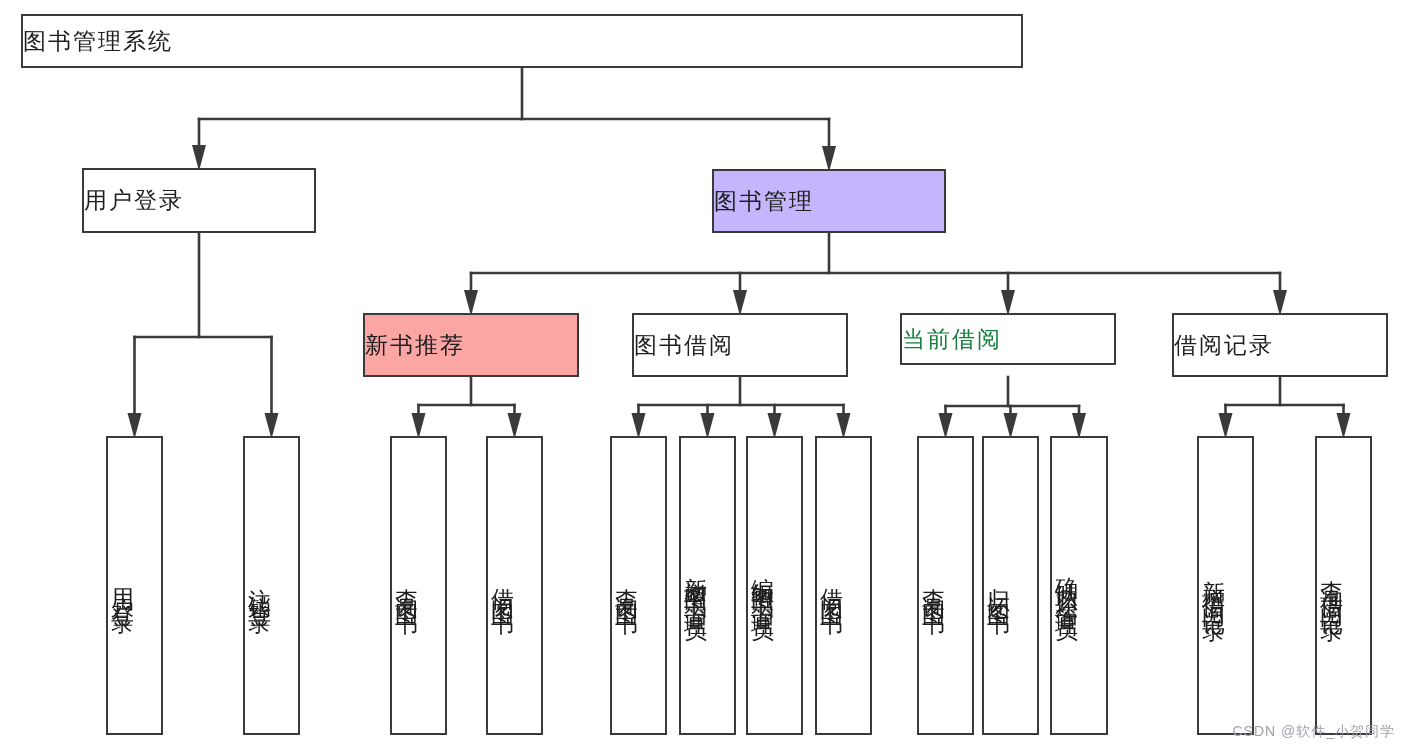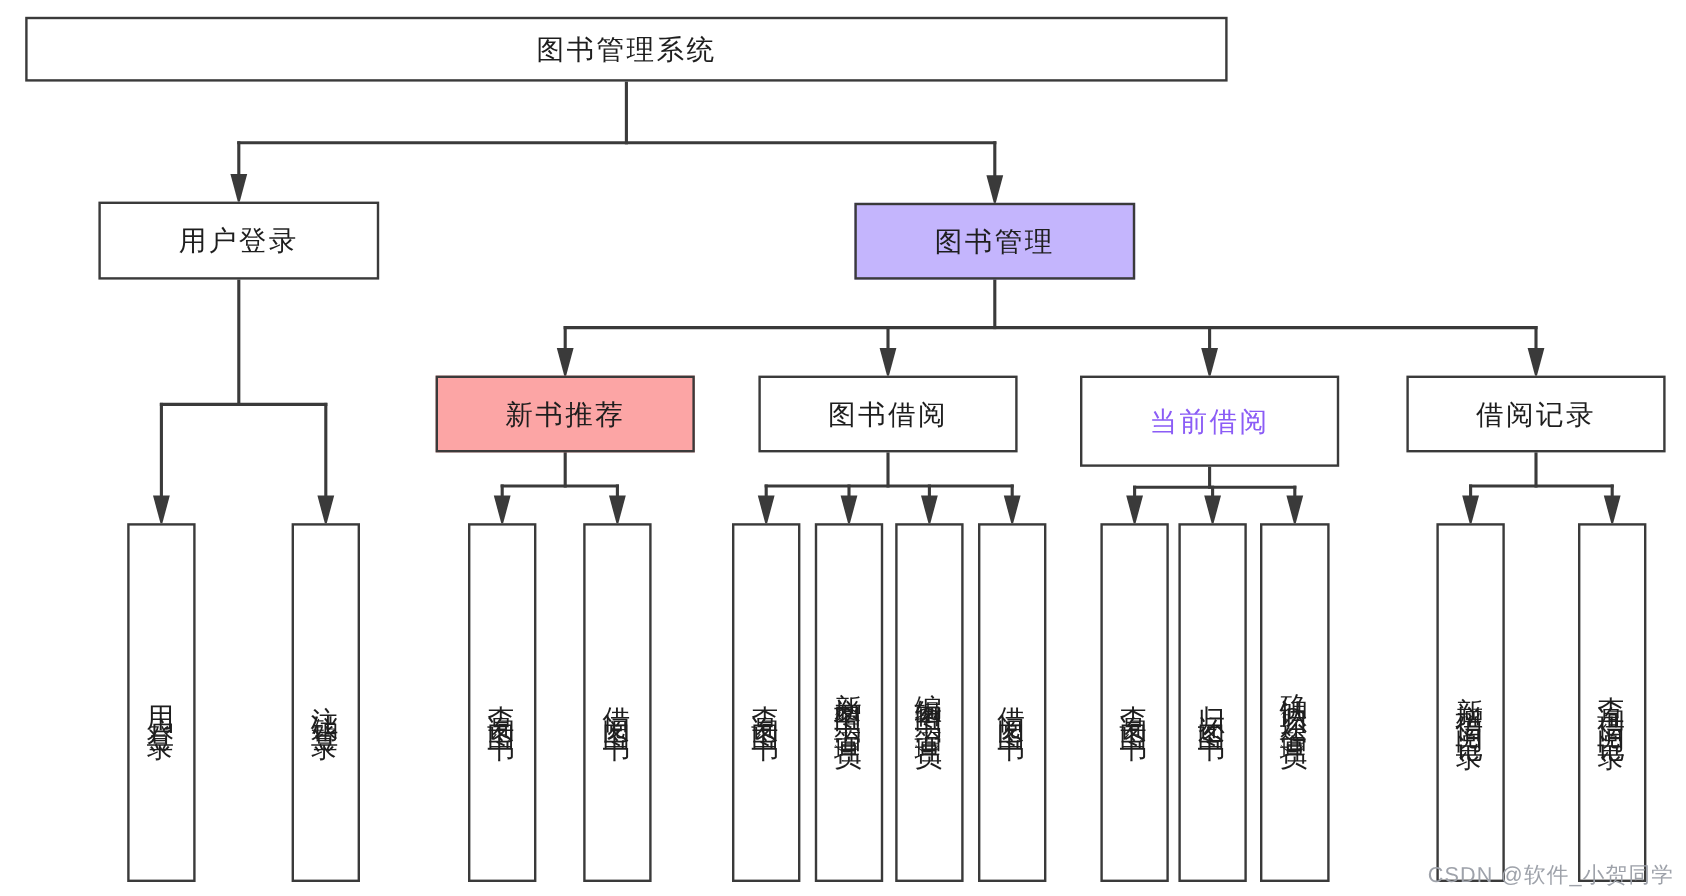--- a/index.html
+++ b/index.html
@@ -27,41 +27,41 @@
     width: 1405px;
     height: 747px;
   }
   .node {
     position: absolute;
     box-sizing: border-box;
     background: #ffffff;
     border: 2.5px solid #3a3a3a;
     display: flex;
     align-items: center;
-    justify-content: center;
+    justify-content: flex-start;
     color: #1e1e1e;
   }
   .node .node-label {
     font-size: 23px;
     letter-spacing: 2px;
     white-space: nowrap;
   }
   .node.vert .node-label {
     writing-mode: vertical-rl;
     letter-spacing: 8px;
     white-space: normal;
   }
   .node.vert.tight .node-label {
     letter-spacing: 6px;
   }
   #watermark {
     position: absolute;
     right: 10px;
     bottom: 6px;
-    font-size: 18px;
+    font-size: 14px;
     letter-spacing: 1px;
     color: rgba(158, 162, 170, 0.95);
     z-index: 5;
     pointer-events: none;
   }
 </style>
 </head>
 <body>
 
 <div id="stage">
@@ -128,21 +128,21 @@
       </div>
       <div class="node horiz" style="left: 712px; top: 169px; width: 234px; height: 64px; border-color: rgb(58, 58, 58); background: #c4b5fd; color: rgb(30, 30, 30);">
         <span class="node-label">图书管理</span>
       </div>
       <div class="node horiz" style="left: 363px; top: 313px; width: 216px; height: 64px; border-color: rgb(58, 58, 58); background: #fca5a5; color: rgb(30, 30, 30);">
         <span class="node-label">新书推荐</span>
       </div>
       <div class="node horiz" style="left: 632px; top: 313px; width: 216px; height: 64px; border-color: rgb(58, 58, 58); background: rgb(255, 255, 255); color: rgb(30, 30, 30);">
         <span class="node-label">图书借阅</span>
       </div>
-      <div class="node horiz" style="left: 900px; top: 313px; width: 216px; height: 76px; border-color: rgb(58, 58, 58); background: rgb(255, 255, 255); color: #8b5cf6;">
+      <div class="node horiz" style="left: 900px; top: 313px; width: 216px; height: 52px; border-color: rgb(58, 58, 58); background: rgb(255, 255, 255); color: #15803d;">
         <span class="node-label">当前借阅</span>
       </div>
       <div class="node horiz" style="left: 1172px; top: 313px; width: 216px; height: 64px; border-color: rgb(58, 58, 58); background: rgb(255, 255, 255); color: rgb(30, 30, 30);">
         <span class="node-label">借阅记录</span>
       </div>
       <div class="node vert" style="left: 106px; top: 436px; width: 57px; height: 299px; border-color: rgb(58, 58, 58); background: rgb(255, 255, 255); color: rgb(30, 30, 30);">
         <span class="node-label">用户登录</span>
       </div>
       <div class="node vert" style="left: 243px; top: 436px; width: 57px; height: 299px; border-color: rgb(58, 58, 58); background: rgb(255, 255, 255); color: rgb(30, 30, 30);">
         <span class="node-label">注销登录</span>

